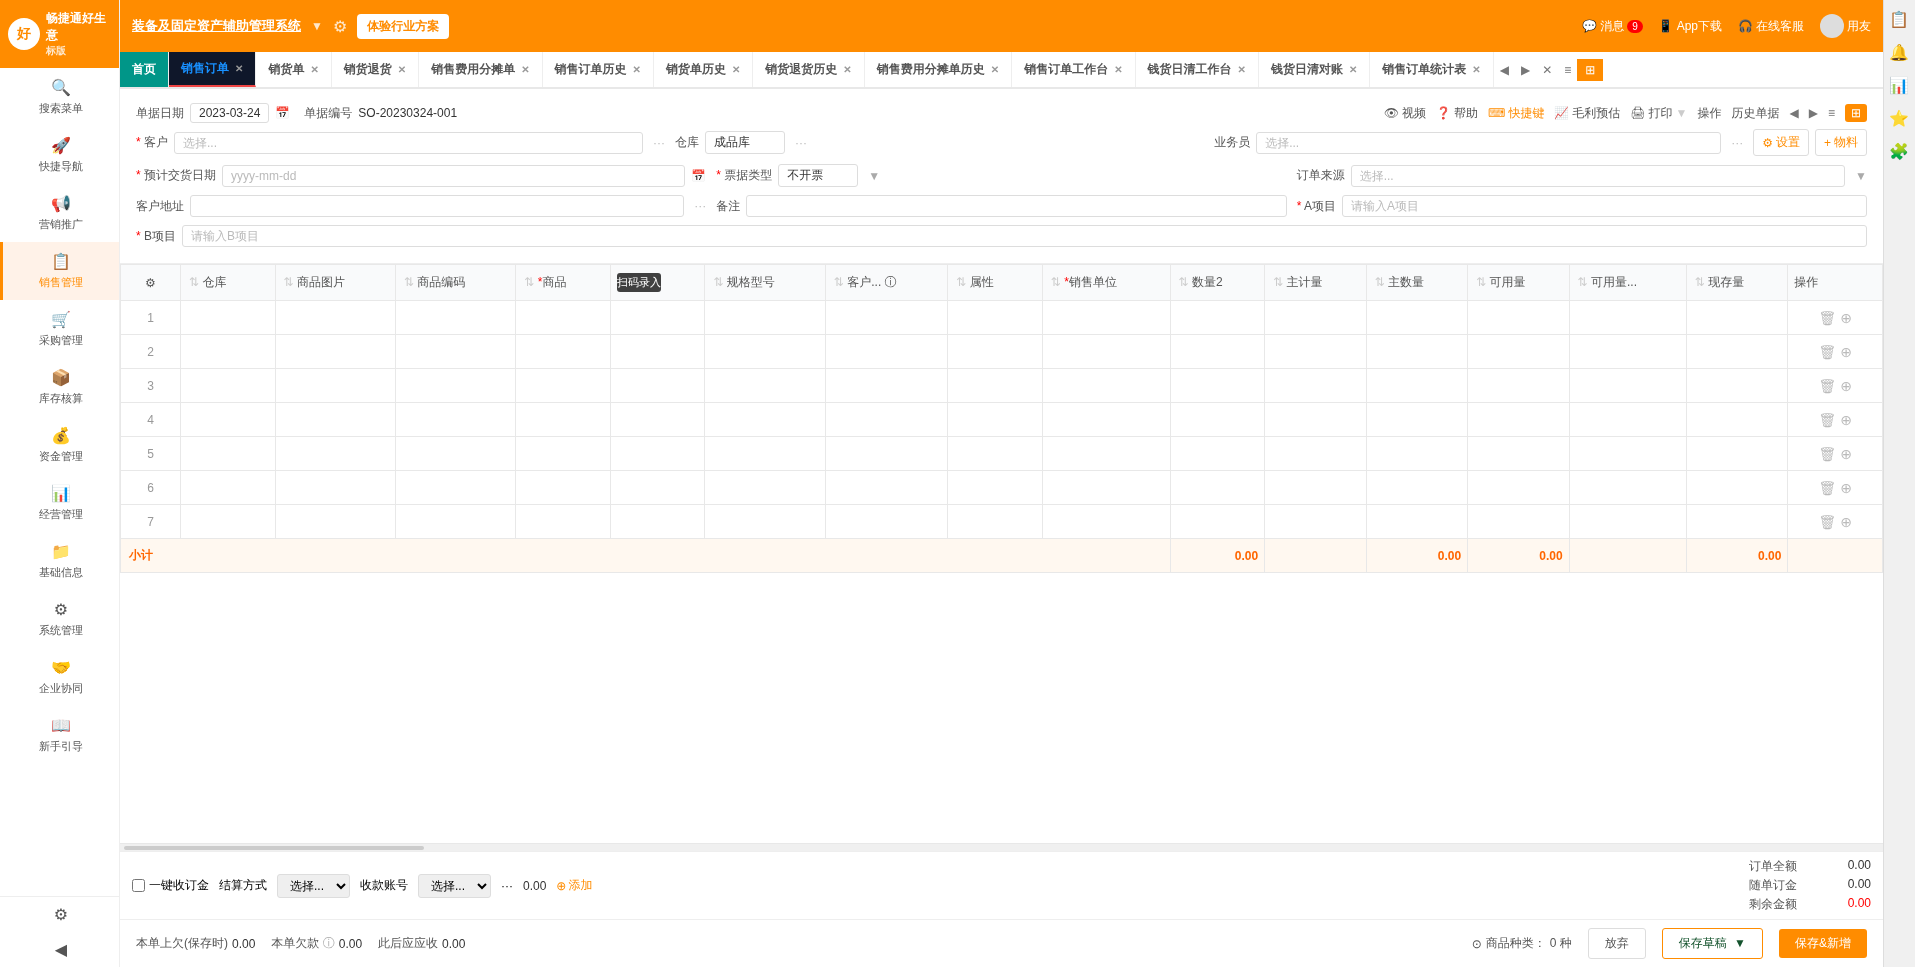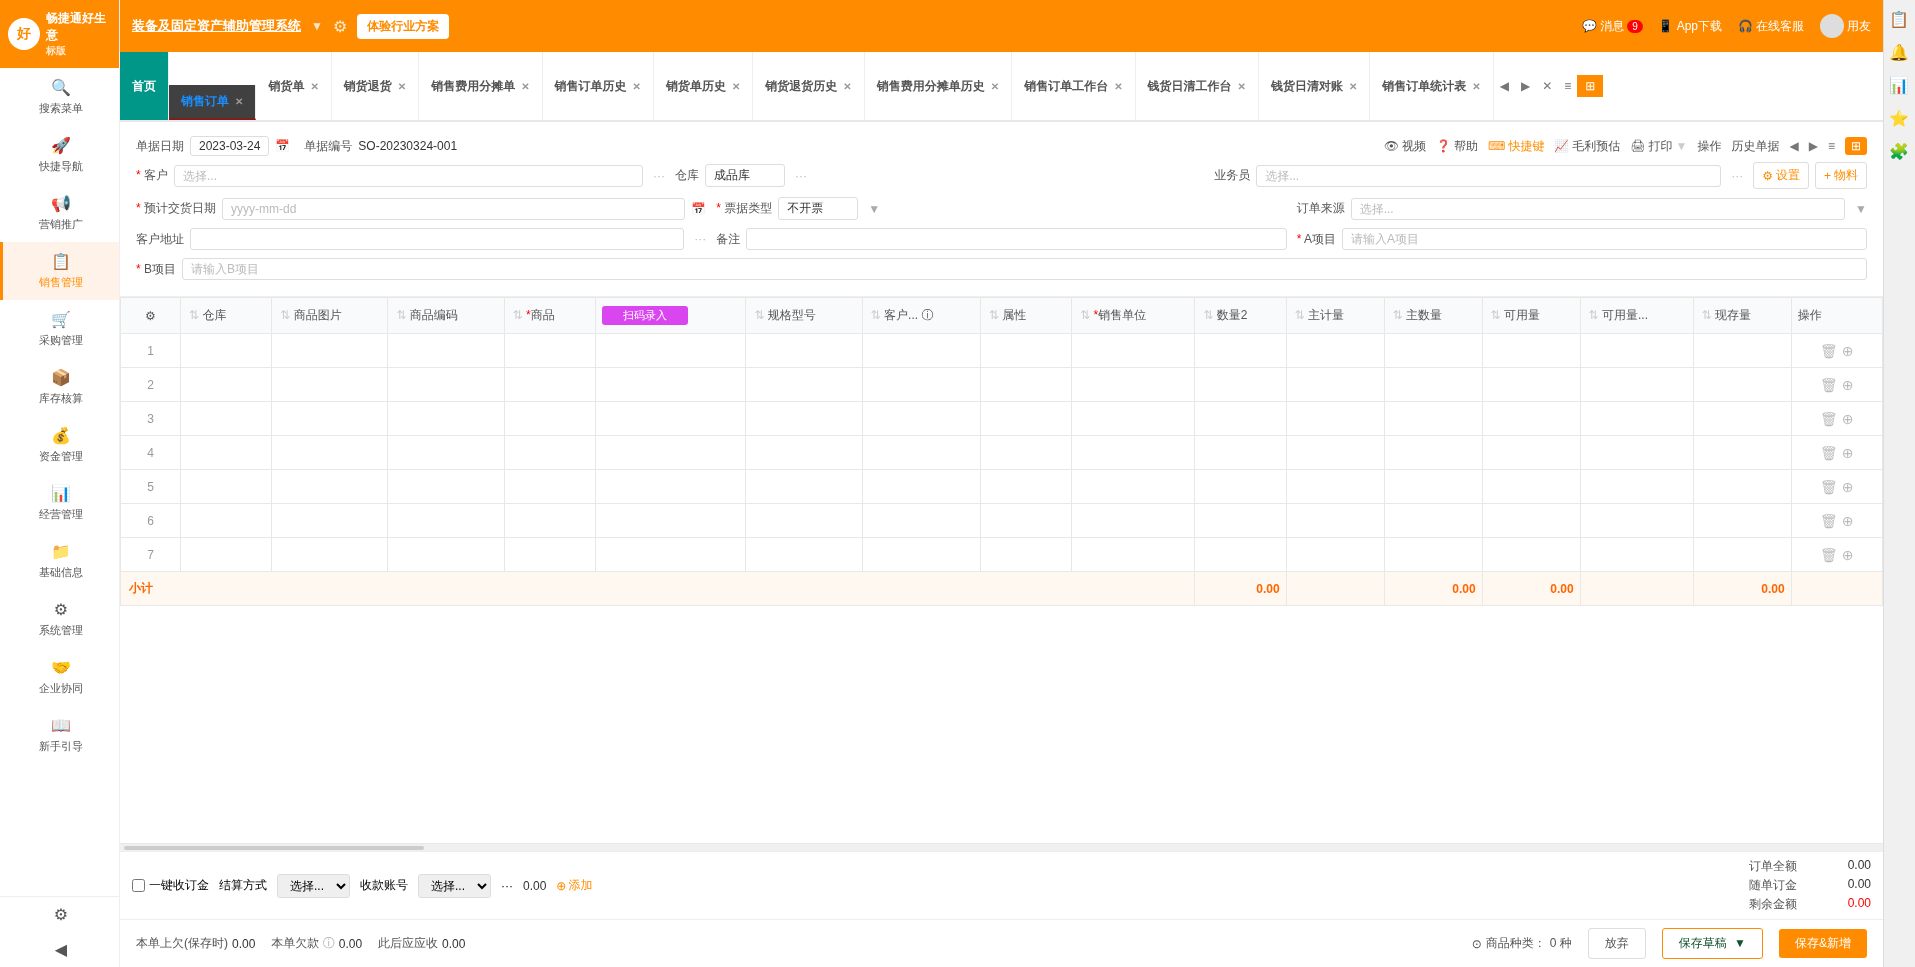--- a/index.html
+++ b/index.html
@@ -49,21 +49,21 @@
     
     #tabbar {
       background: #fff; display: flex; align-items: center; border-bottom: 2px solid #e8e8e8;
       overflow-x: auto; flex-shrink: 0; min-height: 36px;
     }
     #tabbar::-webkit-scrollbar { height: 3px; }
     .tab {
       display: flex; align-items: center; padding: 8px 12px; white-space: nowrap; cursor: pointer;
       color: #555; border-right: 1px solid #eee; font-size: 12px; gap: 4px; flex-shrink: 0;
     }
-    .tab.active { background: #404040; color: #1890ff; border-bottom: 2px solid #7f1d1d; margin-top: 33px; }
+    .tab.active { background: #0f172a; color: #1890ff; border-bottom: 2px solid #ef4444; }
     .tab.home { background: #009688; color: #fff; }
     .tab .close-x { color: #999; font-size: 10px; margin-left: 2px; }
     #tabbar .tab-nav-btn { padding: 8px 6px; cursor: pointer; color: #777; flex-shrink: 0; }
 
     
     #content { flex: 1; overflow: hidden; display: flex; flex-direction: column; background: #f5f5f5; }
 
     
     #form-area { background: #fff; padding: 8px 16px; border-bottom: 1px solid #eee; flex-shrink: 0; }
     
@@ -97,21 +97,21 @@
     #table-wrap { flex: 1; overflow: auto; background: #fff; }
     table { width: 100%; border-collapse: collapse; font-size: 12px; }
     table th {
       background: #f9fafb; color: #555; padding: 8px 6px; text-align: left;
       border: 1px solid #e8e8e8; white-space: nowrap; font-weight: normal; position: sticky; top: 0; z-index: 1;
     }
     table th .sort-icon { color: #ccc; margin-left: 2px; }
     table td { border: 1px solid #e8e8e8; padding: 6px 6px; min-width: 60px; height: 34px; color: #333; vertical-align: middle; }
     table .row-num { color: #999; text-align: center; width: 30px; }
     table .scan-btn {
-      background: #d946ef; color: #fff; border-radius: 3px; padding: 2px 21px;
+      background: #404040; color: #fff; border-radius: 3px; padding: 2px 0;
       font-size: 11px; white-space: nowrap; cursor: pointer; display: inline-block; text-align: right;
     }
     table .action-cell { display: flex; align-items: center; gap: 4px; justify-content: center; }
     table .action-icon { color: #bbb; cursor: pointer; font-size: 14px; }
     .subtotal-row td { background: #fff8f0; color: #ff6600; font-weight: bold; }
     .subtotal-row td:first-child { color: #ff6600; font-size: 12px; }
 
     
     #bottom-area {
       background: #fff; border-top: 1px solid #eee; padding: 6px 12px;

